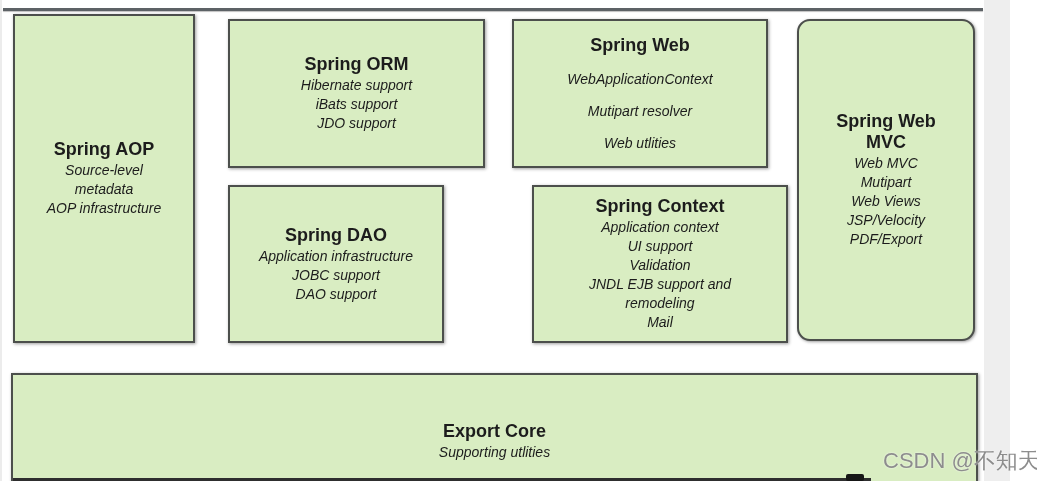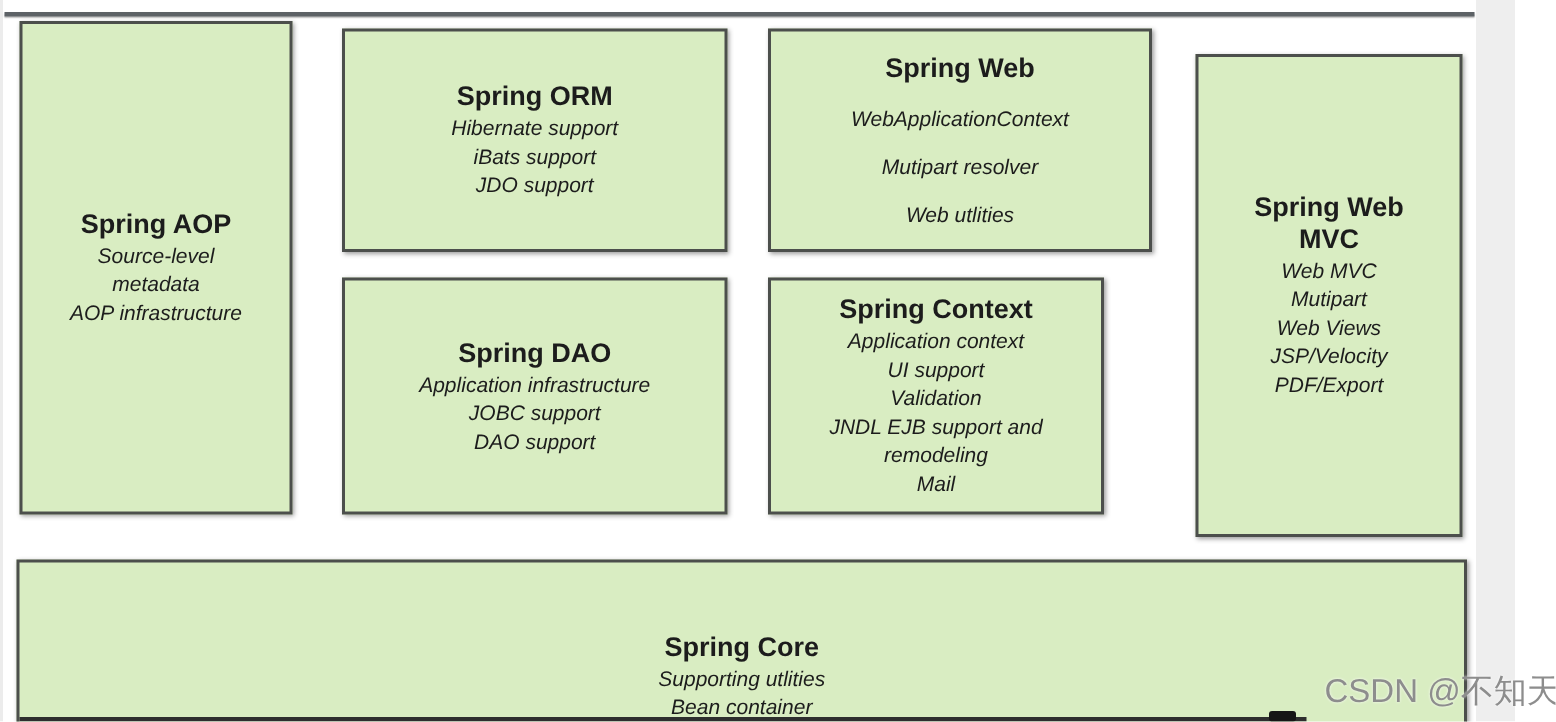--- a/index.html
+++ b/index.html
@@ -25,24 +25,24 @@
     border:2px solid var(--box-border);
     box-shadow:1px 1px 3px rgba(40,40,40,.45);
     display:flex;flex-direction:column;justify-content:center;align-items:center;
     text-align:center;color:var(--text);
   }
   .box-title{font-weight:bold;font-size:18px;line-height:21px;margin-bottom:1px;}
   .box-line{font-size:14px;line-height:19px;font-style:italic;}
   .box-aop{left:13px;top:14px;width:182px;height:329px;padding-top:0;}
   .box-orm{left:228px;top:19px;width:257px;height:149px;}
   .box-web{left:512px;top:19px;width:256px;height:149px;gap:13px;}
-  .box-webmvc{left:797px;top:36px;width:178px;height:322px;}
+  .box-webmvc{left:797px;top:19px;width:178px;height:322px;border-radius:13px;}
   .box-webmvc .box-title{max-width:125px;margin:0 auto 1px;}
-  .box-dao{left:228px;top:185px;width:257px;height:158px;}
-  .box-context{left:512px;top:185px;width:224px;height:158px;}
+  .box-dao{left:228px;top:185px;width:216px;height:158px;}
+  .box-context{left:532px;top:185px;width:256px;height:158px;}
   .box-core{left:11px;top:373px;width:967px;height:130px;display:block;padding-top:46px;}
   .bottom-strip{position:absolute;left:13px;top:478px;width:858px;height:3px;background:var(--bottom-strip);}
   .bottom-blob{position:absolute;left:846px;top:474px;width:18px;height:7px;background:#161616;border-radius:2px;}
   .watermark{
     position:absolute;left:844px;top:450px;width:190px;
     font-size:22px;line-height:21px;color:var(--watermark);
     text-shadow:0 0 2px rgba(255,255,255,.85);
     white-space:nowrap;z-index:5;margin-left:39px;
   }
 </style>
@@ -96,23 +96,22 @@
     <div class="box-title">Spring Context</div>
     <div class="box-line">Application context</div>
     <div class="box-line">UI support</div>
     <div class="box-line">Validation</div>
     <div class="box-line">JNDL EJB support and</div>
     <div class="box-line">remodeling</div>
     <div class="box-line">Mail</div>
   </div>
 
   <div class="box box-core">
-    <div class="box-title">Spring Core</div>
+    <div class="box-title">Export Core</div>
     <div class="box-line">Supporting utlities</div>
-    <div class="box-line">Bean container</div>
   </div>
 
   <div class="bottom-strip"></div>
   <div class="bottom-blob"></div>
 
   <div class="watermark">CSDN @不知天zai水</div>
 
 </div>
 
 </body></html>

